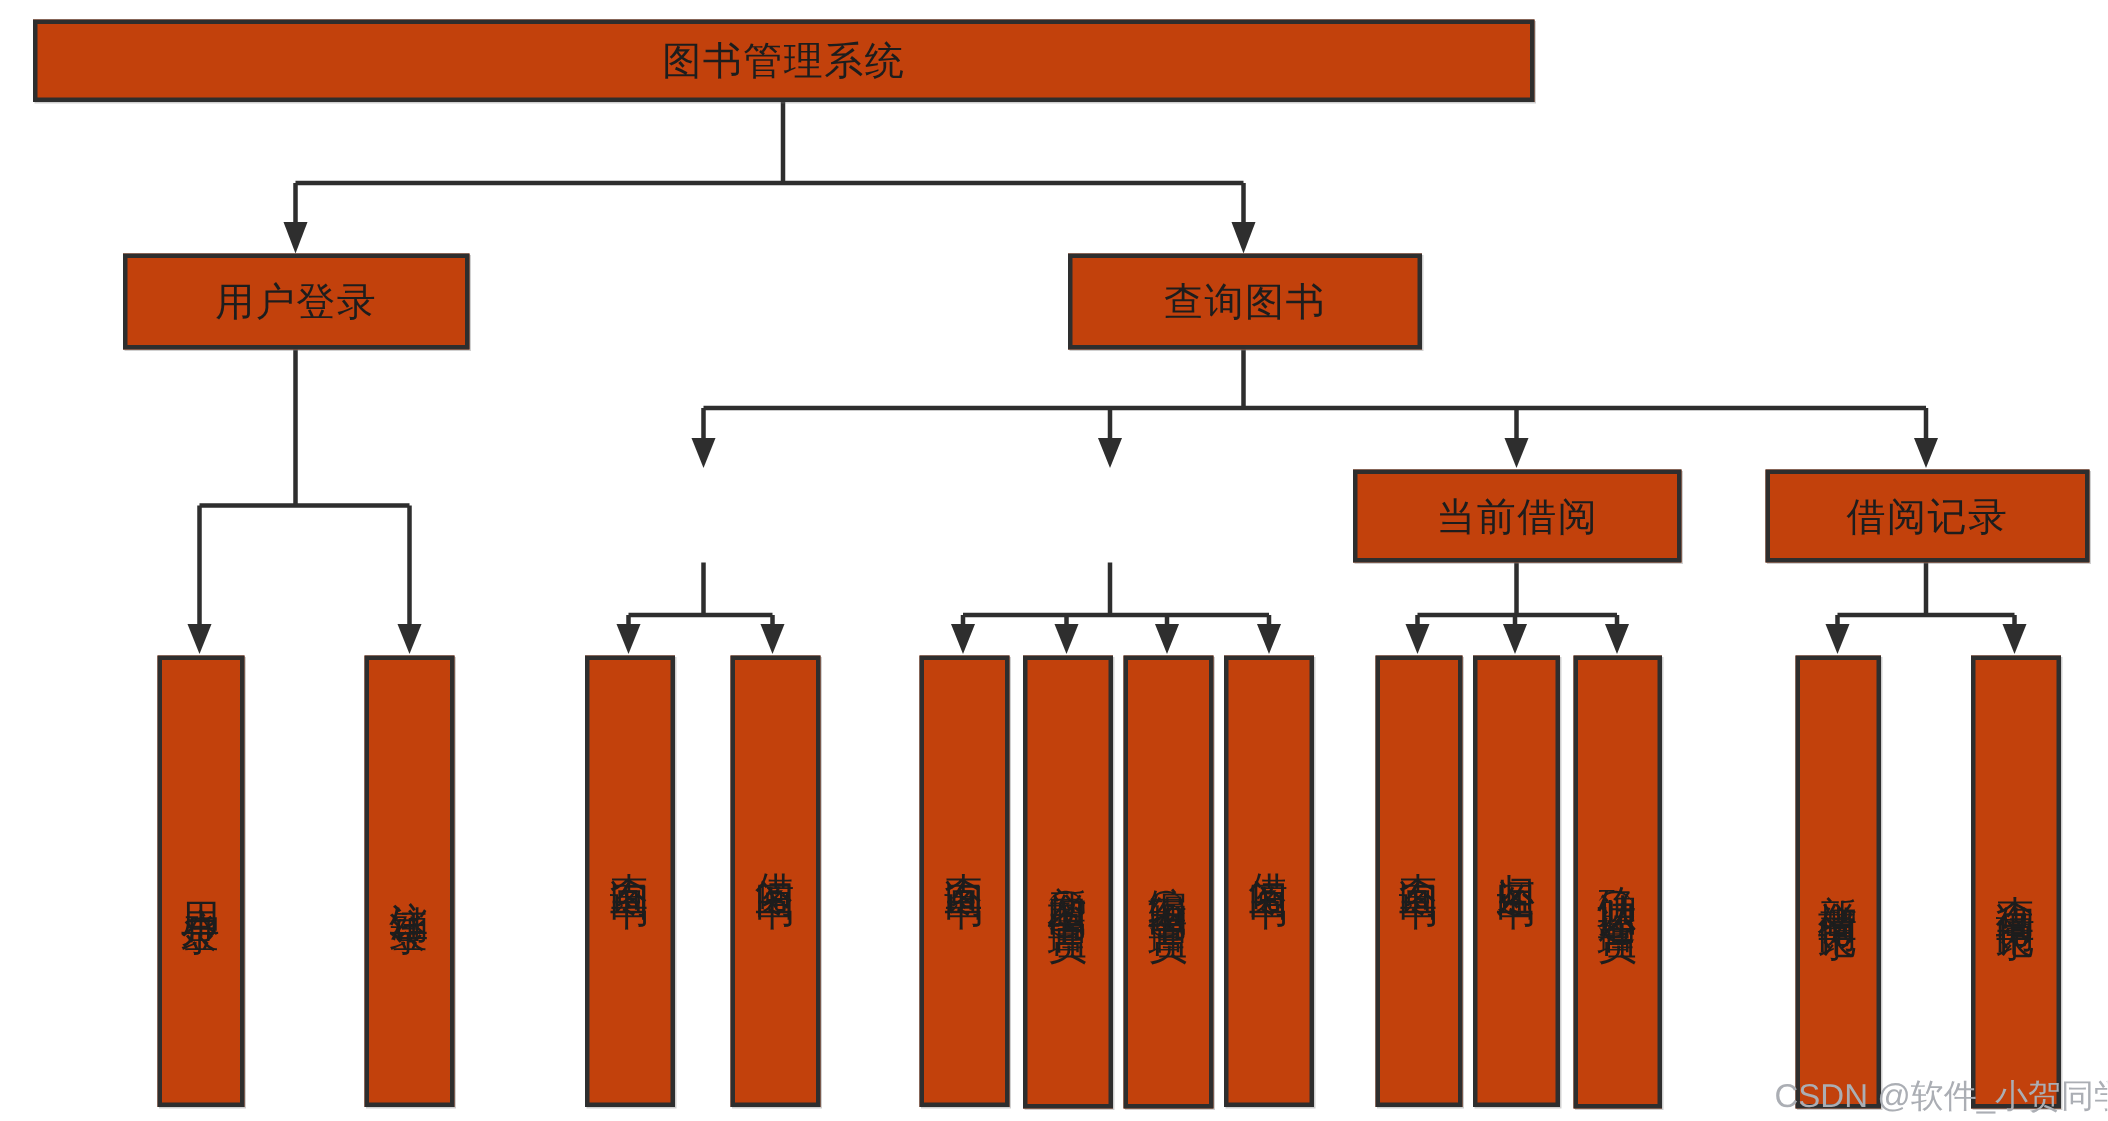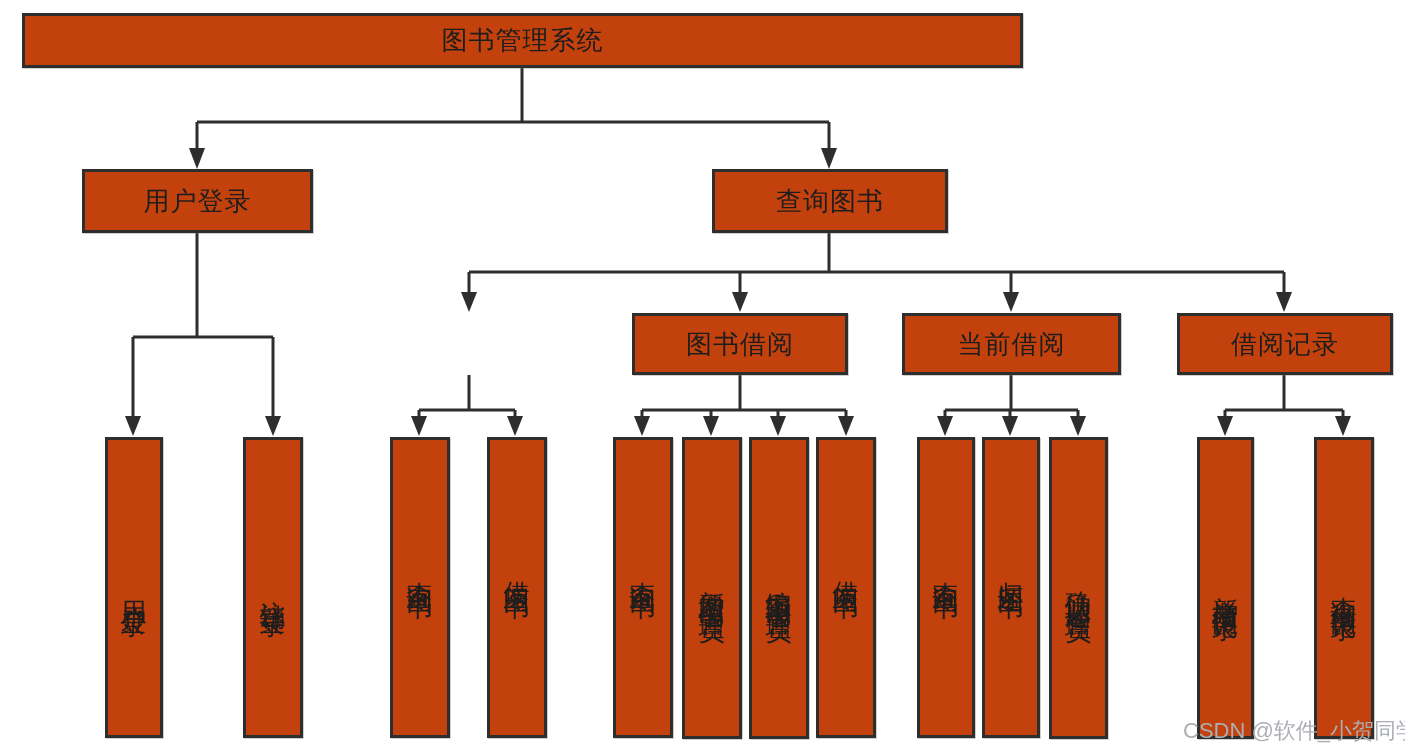--- a/index.html
+++ b/index.html
@@ -123,23 +123,20 @@
     <span class="hlabel">图书管理系统</span>
   </div>
 
   <div class="box" style="left:82px; top:169px; width:231px; height:64px;">
     <span class="hlabel">用户登录</span>
   </div>
   <div class="box" style="left:712px; top:169px; width:236px; height:64px;">
     <span class="hlabel">查询图书</span>
   </div>
 
-  <div class="box" style="left:632px; top:313px; width:216px; height:62px;">
-    <span class="hlabel">图书借阅</span>
-  </div>
   <div class="box" style="left:902px; top:313px; width:219px; height:62px;">
     <span class="hlabel">当前借阅</span>
   </div>
   <div class="box" style="left:1177px; top:313px; width:216px; height:62px;">
     <span class="hlabel">借阅记录</span>
   </div>
 
   <div class="box vbox" style="left:105px; top:437px; width:58px; height:301px;">
     <span class="vlabel">用户登录</span>
   </div>

